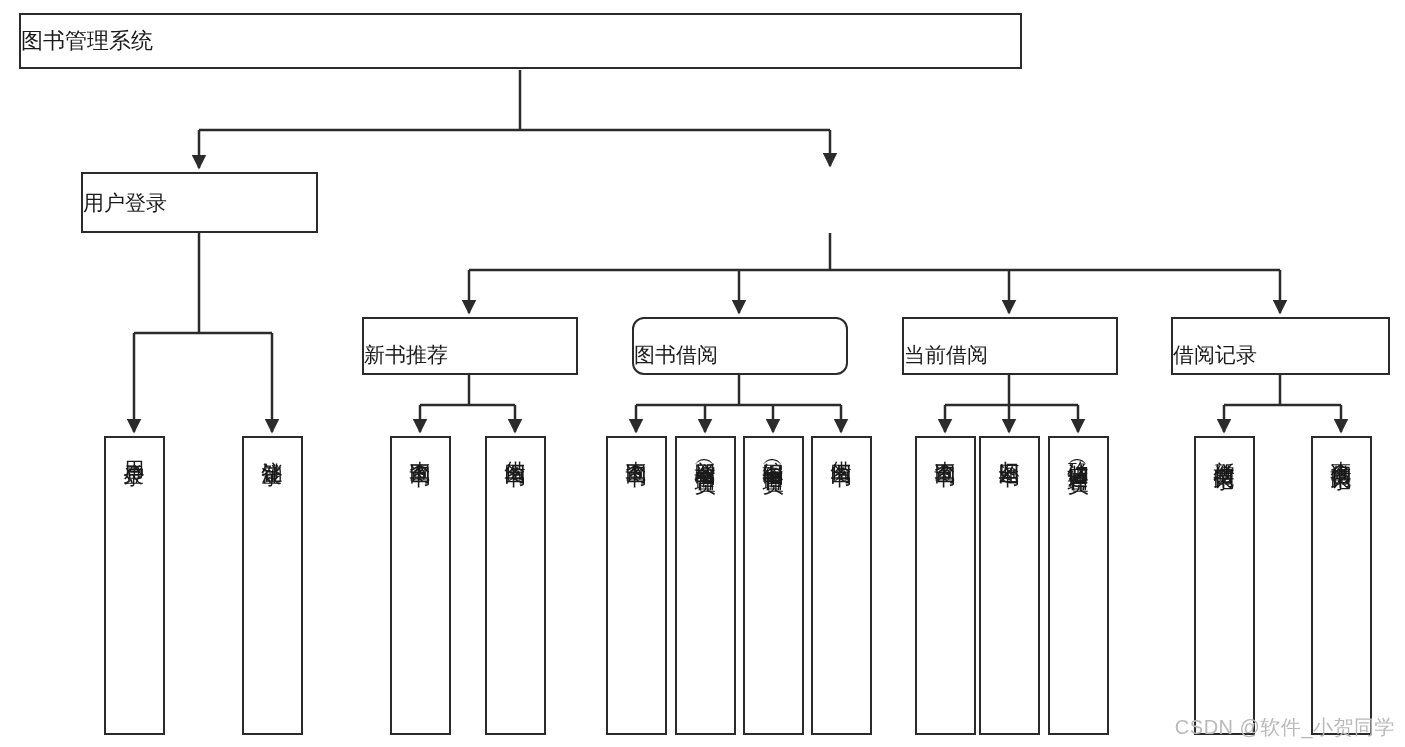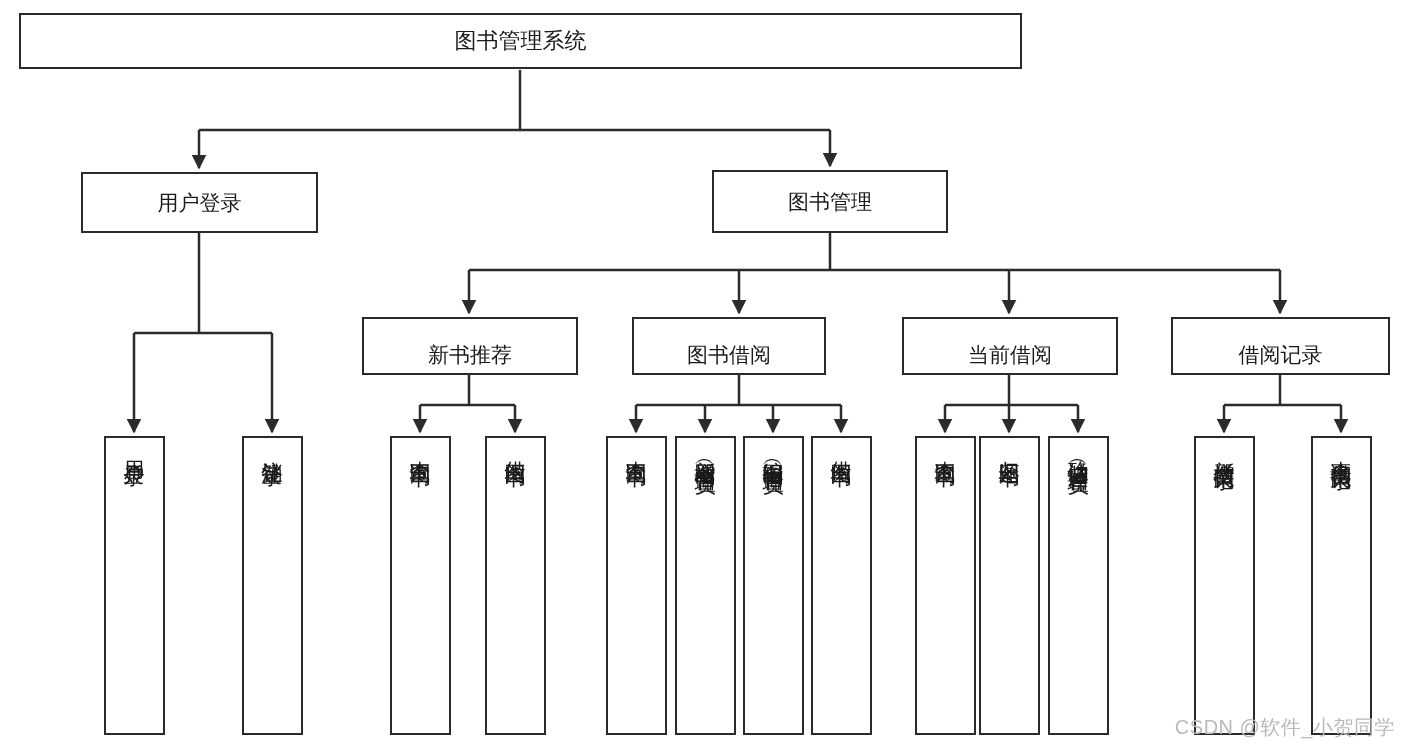--- a/index.html
+++ b/index.html
@@ -25,21 +25,21 @@
     height: 747px;
     pointer-events: none;
   }
   .node {
     position: absolute;
     box-sizing: border-box;
     background: #ffffff;
     border: 2px solid #2b2b2b;
     display: flex;
     align-items: center;
-    justify-content: center;
+    justify-content: flex-start;
     color: #1a1a1a;
   }
   .node .label {
     display: block;
     text-align: center;
     line-height: 1.12;
     white-space: nowrap;
   }
   .node-root .label {
     font-size: 22px;
@@ -130,28 +130,25 @@
     </g>
   </svg>
 
   <div class="node node-root" style="left:19px; top:13px; width:1003px; height:56px;">
     <span class="label">图书管理系统</span>
   </div>
 
   <div class="node node-l2" style="left:81px; top:172px; width:237px; height:61px;">
     <span class="label">用户登录</span>
   </div>
-  <div class="node node-l2" style="left:712px; top:170px; width:236px; height:63px;">
-    <span class="label">图书管理</span>
-  </div>
 
   <div class="node node-l3" style="left:362px; top:317px; width:216px; height:58px;">
     <span class="label">新书推荐</span>
   </div>
-  <div class="node node-l3" style="left:632px; top:317px; width:194px; height:58px;">
+  <div class="node node-l3" style="left:632px; top:317px; width:216px; height:58px;border-radius:12px;">
     <span class="label">图书借阅</span>
   </div>
   <div class="node node-l3" style="left:902px; top:317px; width:216px; height:58px;">
     <span class="label">当前借阅</span>
   </div>
   <div class="node node-l3" style="left:1171px; top:317px; width:219px; height:58px;">
     <span class="label">借阅记录</span>
   </div>
 
   <div class="node node-leaf" style="left:104px; top:436px; width:61px; height:299px;">

